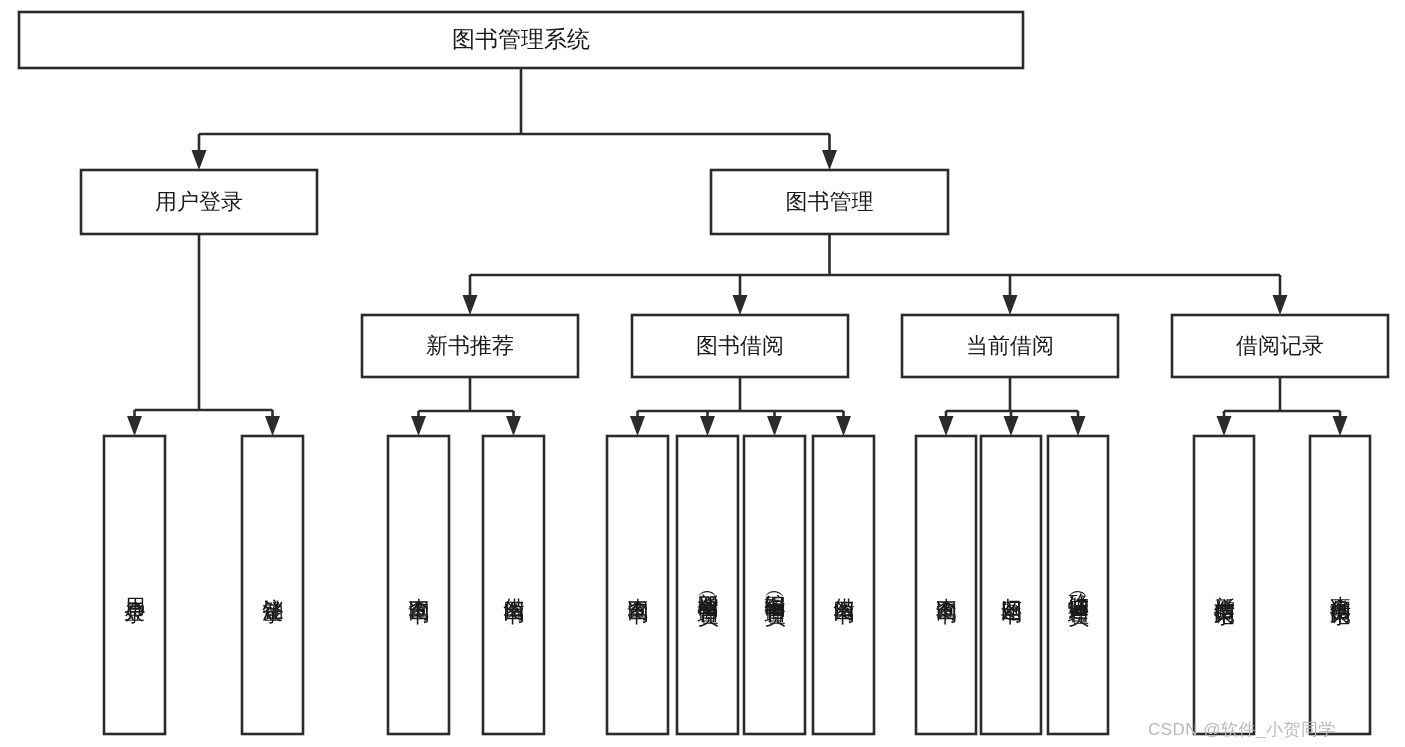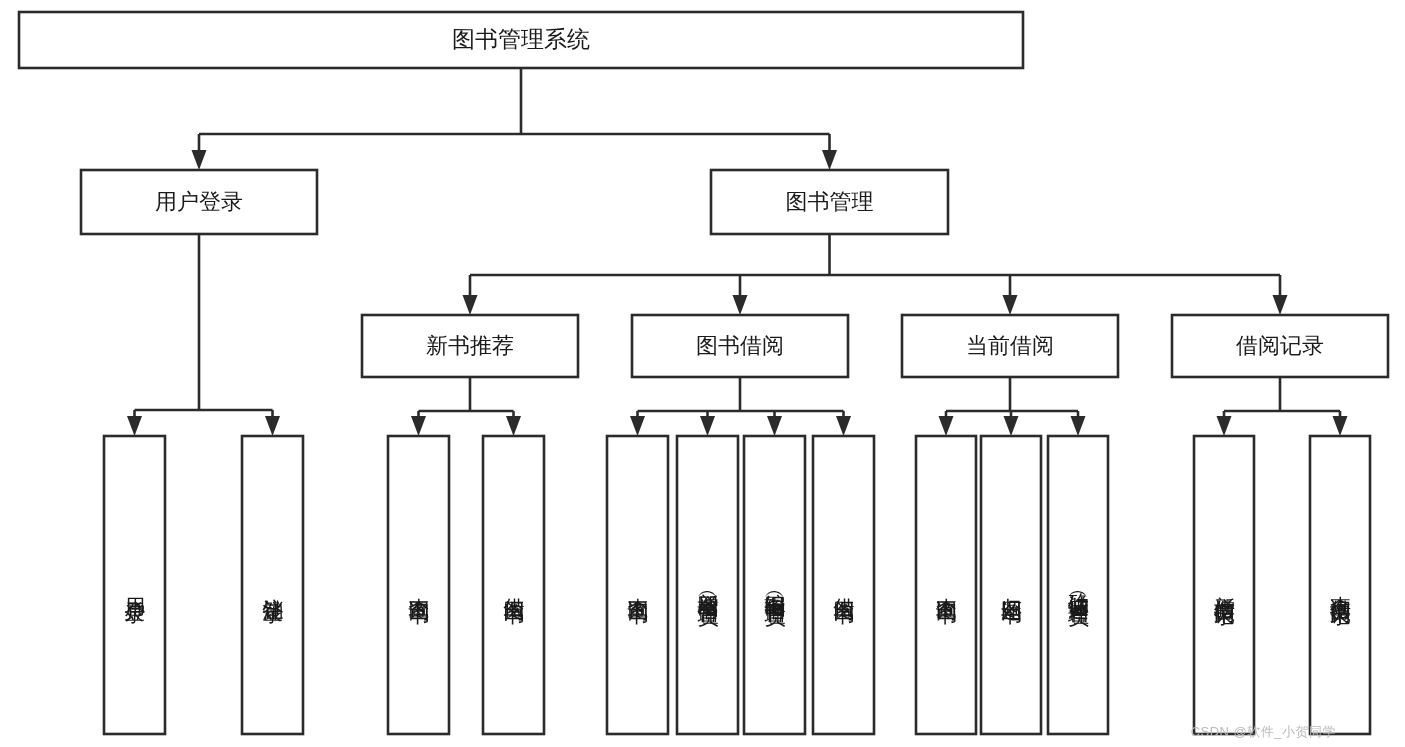--- a/index.html
+++ b/index.html
@@ -69,21 +69,21 @@
     line-height: 1.38;
     letter-spacing: 2px;
     color: #1a1a1a;
     white-space: nowrap;
   }
   .watermark {
     position: absolute;
     right: 10px;
     bottom: 6px;
     font-family: "Liberation Sans", "DejaVu Sans", sans-serif;
-    font-size: 13px;
+    font-size: 17px;
     color: #b9b9b9;
     letter-spacing: 0.5px;
     user-select: none;
   }
 </style>
 </head>
 <body>
 
 <div id="diagram-root">
 

